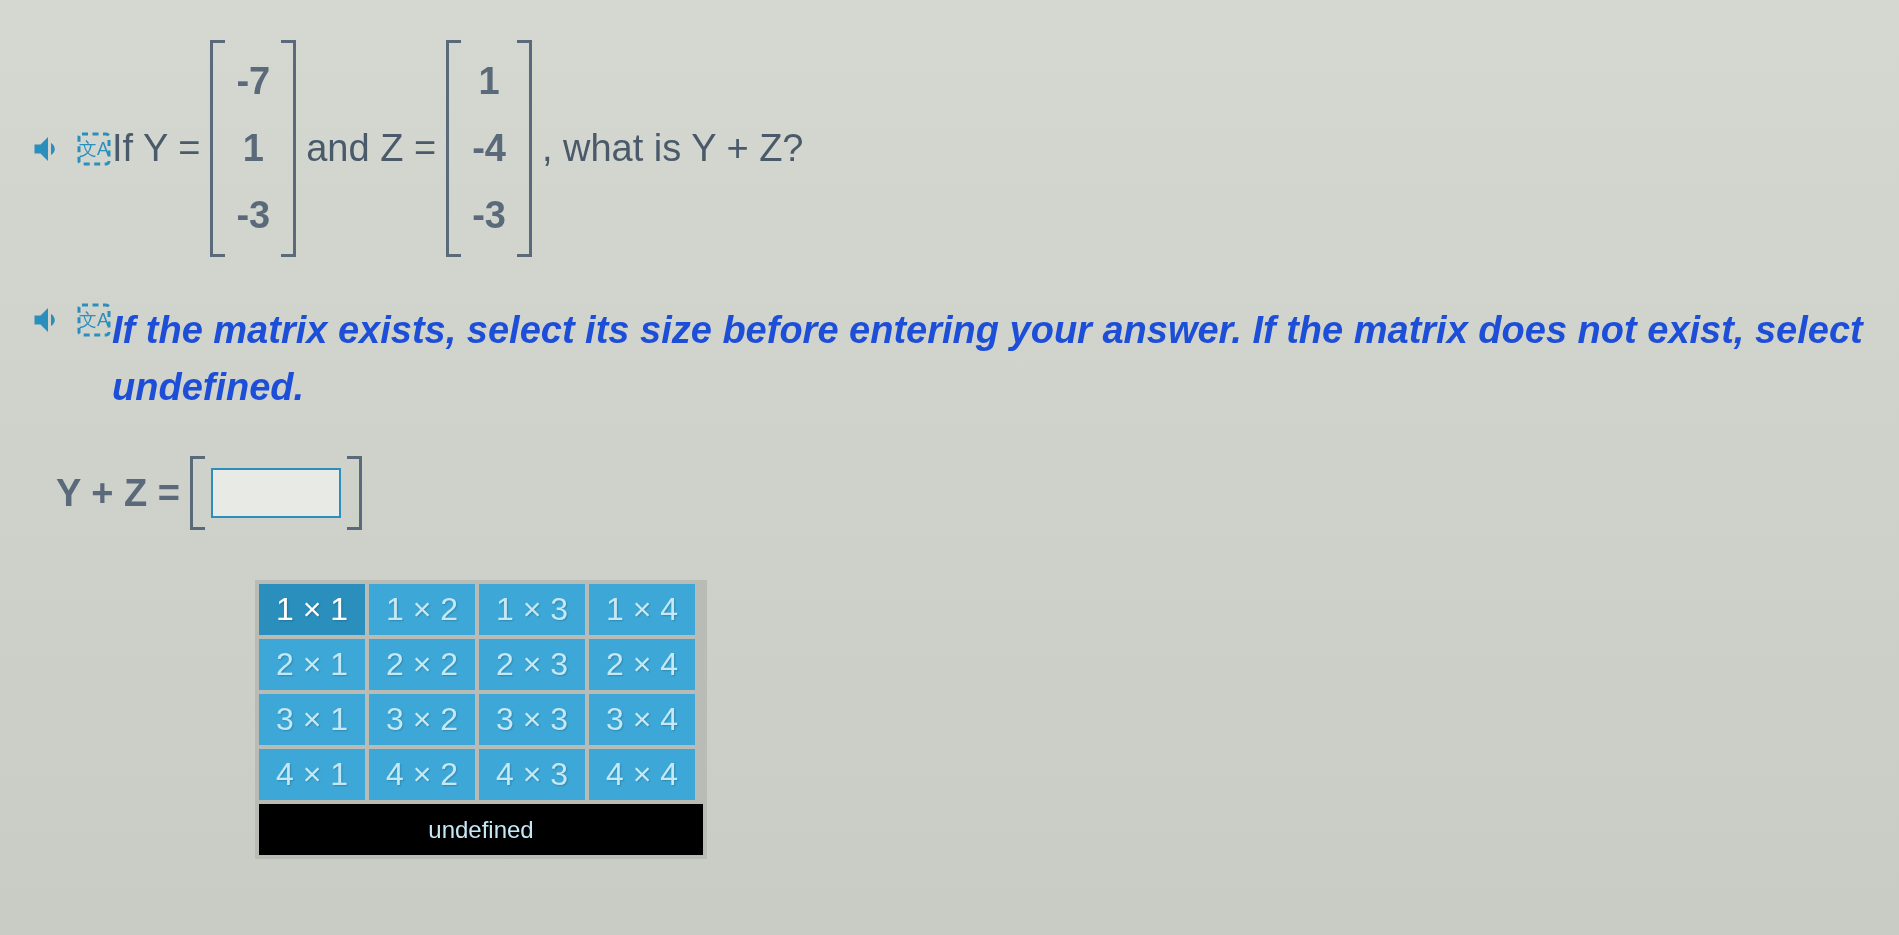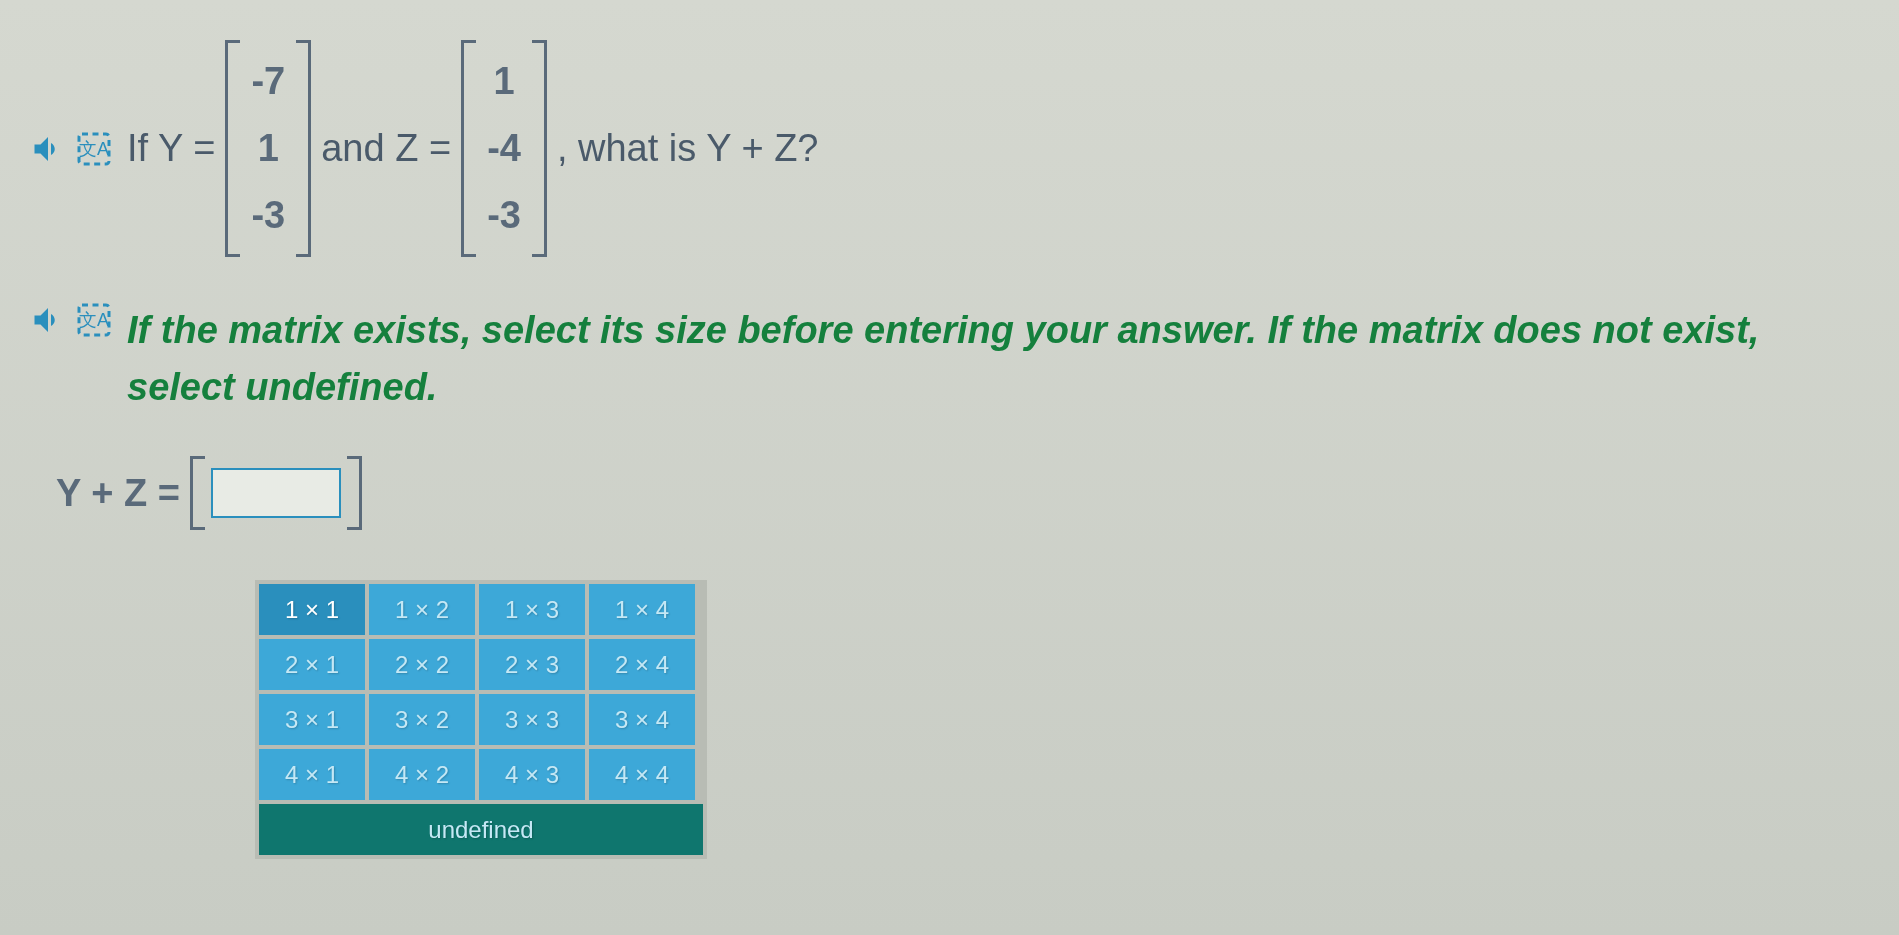--- a/index.html
+++ b/index.html
@@ -27,38 +27,37 @@
       display: flex;
       align-items: center;
     }
     .speaker-icon svg {
       width: 36px;
       height: 36px;
       fill: #2a8fbd;
     }
     .translate-icon {
       color: #2a8fbd;
-      margin-right: 15px;
       display: flex;
       align-items: flex-start;
     }
     .translate-icon svg {
       width: 36px;
       height: 36px;
       fill: none;
       stroke: #2a8fbd;
       stroke-width: 2;
       stroke-dasharray: 4 3;
     }
     .question-text {
       color: #4a5a6a;
       font-weight: normal;
     }
     .instruction-text {
-      color: #15803d;
+      color: #1d4ed8;
       font-style: italic;
       font-weight: bold;
       font-size: 38px;
       line-height: 1.5;
     }
     .matrix {
       display: inline-flex;
       flex-direction: column;
       align-items: center;
       border-left: 3px solid #5a6a7a;
@@ -137,36 +136,36 @@
     }
     .size-row {
       display: flex;
     }
     .size-btn {
       width: 110px;
       height: 55px;
       background: #3da8d8;
       color: #c5e8f5;
       border: 2px solid #b8bcb4;
-      font-size: 24px;
+      font-size: 32px;
       font-weight: normal;
       display: flex;
       align-items: center;
       justify-content: center;
       cursor: pointer;
       text-shadow: 1px 1px 2px rgba(0,0,0,0.2);
     }
     .size-btn.selected {
       background: #2a8fbd;
       color: #ffffff;
     }
     .undefined-btn {
       width: 448px;
       height: 55px;
-      background: #0f766e;
+      background: #000000;
       color: #c5e8f5;
       border: 2px solid #b8bcb4;
       font-size: 24px;
       display: flex;
       align-items: center;
       justify-content: center;
       cursor: pointer;
       text-shadow: 1px 1px 2px rgba(0,0,0,0.2);
     }
     .mb-none::before, .mb-none::after { display: none; }

